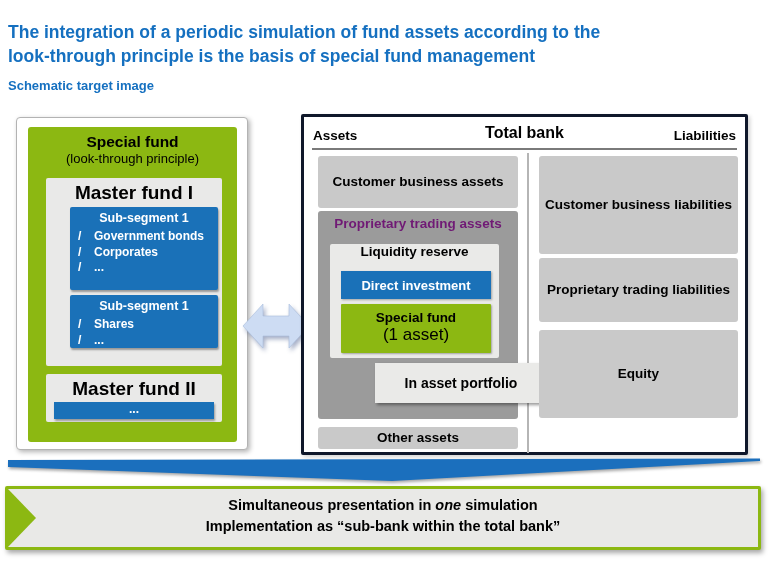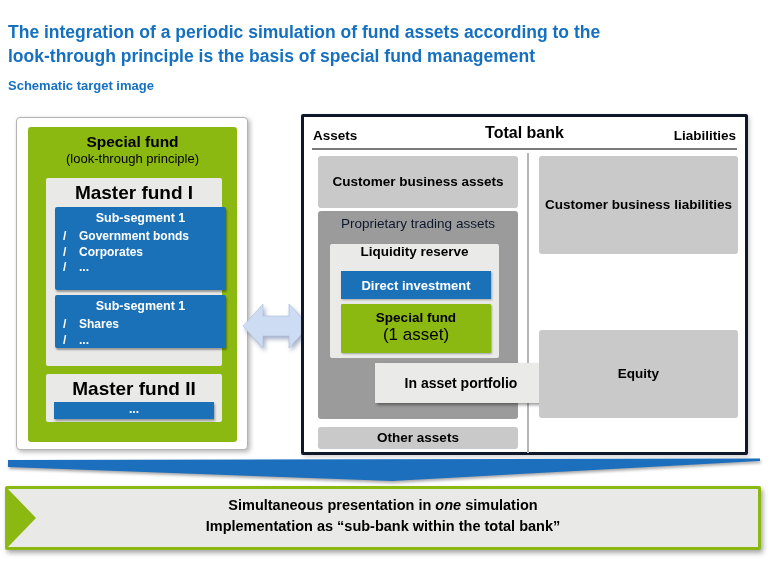--- a/index.html
+++ b/index.html
@@ -29,21 +29,21 @@
     background:#8cb812; border-radius:3px;
   }
   .sf-title { padding-top:6px; text-align:center; font-size:15.5px; font-weight:bold; }
   .sf-sub   { text-align:center; font-size:13px; }
   .mf1 {
     position:absolute; left:18px; top:51px; width:176px; height:188px;
     background:#e9e9e8; border-radius:2px;
   }
   .mf-title { padding-top:4px; text-align:center; font-size:19px; font-weight:bold; }
   .seg {
-    position:absolute; left:9px; width:171px; background:#1a71b8; border-radius:2px;
+    position:absolute; left:24px; width:148px; background:#1a71b8; border-radius:2px;
     color:#fff; box-shadow:1px 2px 2px rgba(0,0,0,0.35);
   }
   .seg1 { top:29px; height:83px; }
   .seg2 { top:117px; height:53px; }
   .seg-title { padding-top:4px; text-align:center; font-size:12.5px; font-weight:bold; }
   .seg-list { margin-top:4px; }
   .seg-item { display:flex; padding-left:8px; font-size:12px; font-weight:bold; line-height:15.5px; }
   .seg-item .slash { width:16px; }
   .mf2 {
     position:absolute; left:18px; top:247px; width:176px; height:48px;
@@ -75,21 +75,21 @@
   .cba { left:14px; top:39px; width:200px; height:52px; }
   .oa  { left:14px; top:310px; width:200px; height:22px; }
   .cbl { left:235px; top:39px;  width:199px; height:98px; }
   .ptl { left:235px; top:141px; width:199px; height:64px; }
   .eq  { left:235px; top:213px; width:199px; height:88px; }
   .ol  { left:235px; top:310px; width:199px; height:22px; }
   .pta {
     position:absolute; left:14px; top:94px; width:200px; height:208px;
     background:#9b9b9b; border-radius:3px;
   }
-  .pta-title { padding-top:5px; text-align:center; color:#0f172a; font-size:13.5px; font-weight:normal; }
+  .pta-title { padding-top:5px; text-align:center; color:#701a75; font-size:13.5px; font-weight:bold; }
   .liq {
     position:absolute; left:12px; top:33px; width:169px; height:114px;
     background:#eaeae8; border-radius:2px;
   }
   .liq-title { padding-top:0; text-align:center; font-size:13.5px; font-weight:bold; }
   .di {
     position:absolute; left:11px; top:27px; width:150px; height:28px;
     background:#1a71b8; color:#fff; font-size:13px; font-weight:bold;
     display:flex; align-items:center; justify-content:center;
     box-shadow:1px 1px 2px rgba(0,0,0,0.3);
@@ -198,20 +198,21 @@
         <div class="sf2-title">Special fund</div>
         <div class="sf2-sub">(1 asset)</div>
       </div>
     </div>
     <div class="iap">In asset portfolio</div>
   </div>
 
   <div class="gbox oa">Other assets</div>
 
   <div class="gbox cbl">Customer business liabilities</div>
+  <div class="gbox ptl">Proprietary trading liabilities</div>
   <div class="gbox eq">Equity</div>
 </div>
 
 <svg class="converge-arrow" width="770" height="32" viewBox="0 0 770 32">
   <polygon points="8,5 760,3.5 760,6 392,26 8,12" fill="#1b6fbd" style="filter:drop-shadow(1px 2px 1.5px rgba(0,0,0,0.35));"></polygon>
 </svg>
 
 <div class="banner">
   <svg class="banner-chevron" width="28" height="58" viewBox="0 0 28 58">
     <polygon points="0,0 28,29 0,58" fill="#8cb812"></polygon>

